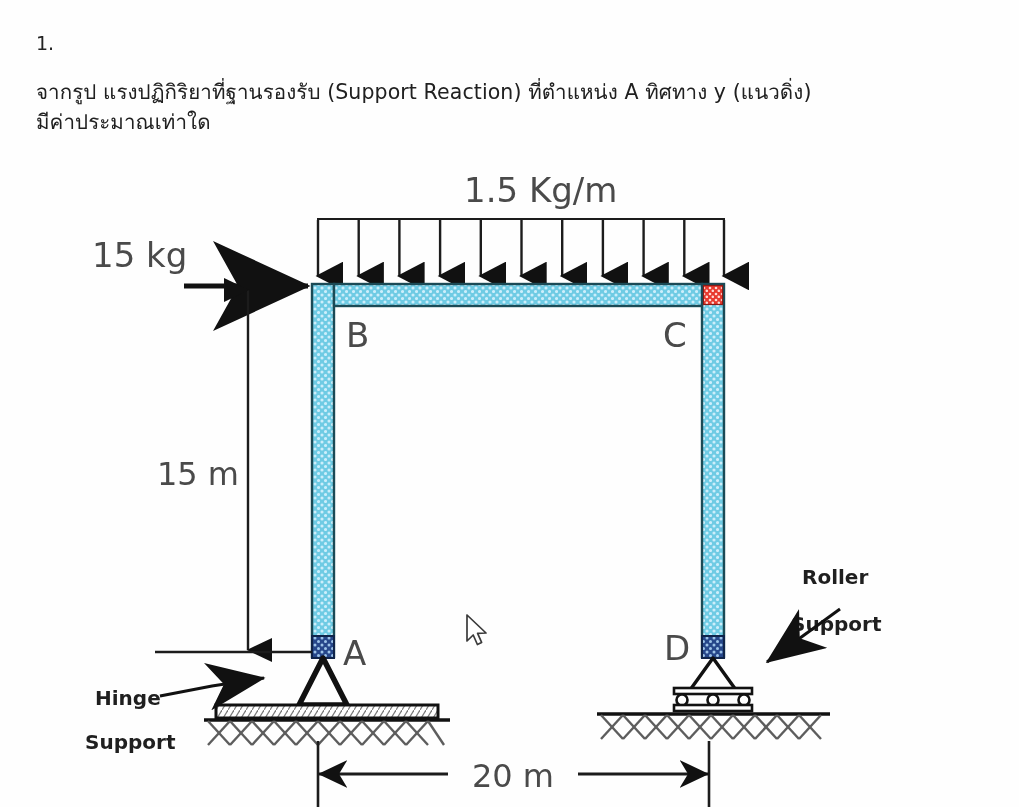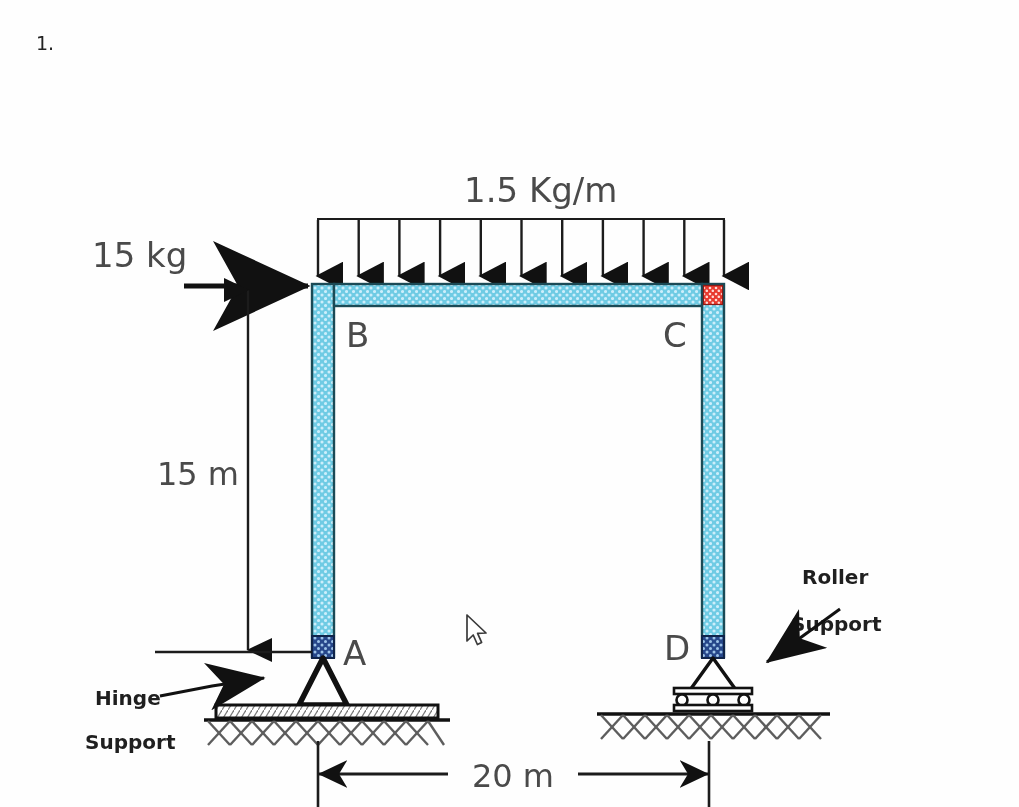--- a/index.html
+++ b/index.html
@@ -74,20 +74,22 @@
   }
 </style>
 </head>
 <body>
 
 <div id="page">
 
   <div class="q-number">1.</div>
 
   <div class="q-body">
+    <span class="q-line">จากรูป แรงปฏิกิริยาที่ฐานรองรับ (Support Reaction) ที่ตำแหน่ง A ทิศทาง y (แนวดิ่ง)</span>
+    <span class="q-line">มีค่าประมาณเท่าใด</span>
   </div>
 
   <div id="figure">
     <svg width="1019" height="647" viewBox="0 0 1019 647">
       <defs>
         <pattern id="memberDots" width="7" height="7" patternUnits="userSpaceOnUse">
           <rect width="7" height="7" fill="#6fcbe4"></rect>
           <circle cx="2" cy="2" r="1.55" fill="#cdeefb"></circle>
           <circle cx="5.5" cy="5.5" r="1.55" fill="#cdeefb"></circle>
         </pattern>

